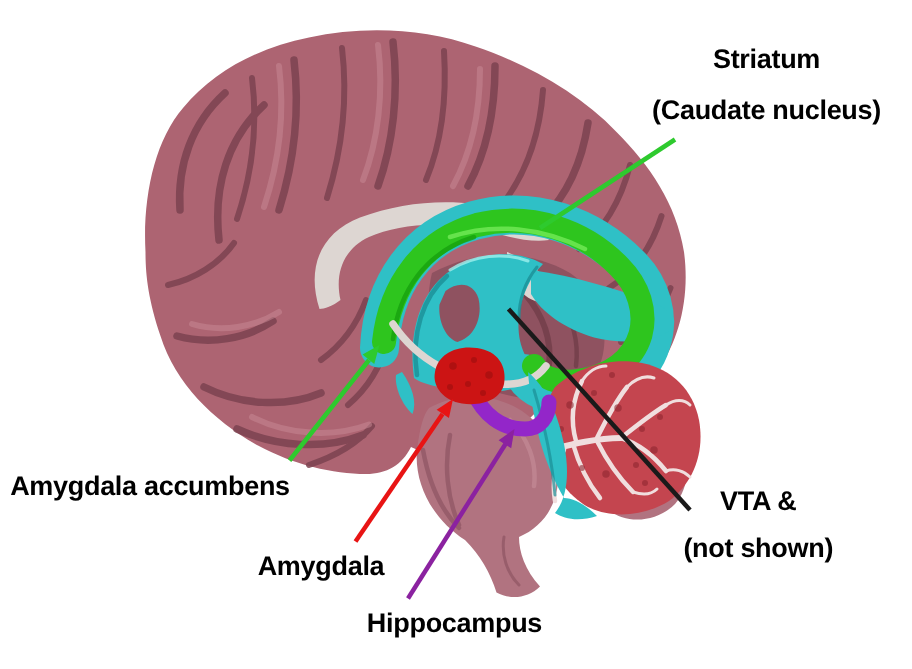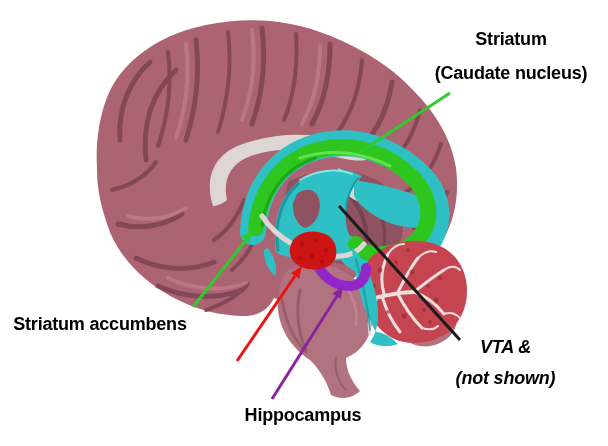--- a/index.html
+++ b/index.html
@@ -11,21 +11,21 @@
   .stage svg { position:absolute; left:0; top:0; }
   .label {
     position:absolute; color:#000; font-weight:bold; font-size:18px;
     text-align:center; letter-spacing:-0.2px; white-space:nowrap;
   }
   .label span { display:block; }
   .lbl-striatum    { left:412px; top:22px;  width:198px; line-height:34px; }
   .lbl-accumbens   { left:1px;   top:315px; width:198px; line-height:18px; }
   .lbl-amygdala    { left:164px; top:368px; width:100px; line-height:18px; }
   .lbl-hippocampus { left:237px; top:406px; width:132px; line-height:18px;text-align:center; }
-  .lbl-vta         { left:413px; top:332px; width:185px; line-height:31px;font-style:italic; }
+  .lbl-vta         { left:413px; top:319px; width:185px; line-height:31px; }
 </style>
 </head>
 <body>
 
 <div class="stage">
 
   <svg width="608" height="446" viewBox="0 0 608 446">
 
     <path d="M 97,168 C 95,132 103,94 122,72 C 143,47 172,32 206,25 C 243,17 283,19 317,31
          C 352,43 386,62 411,88 C 433,110 451,136 456,168 C 460,198 453,226 439,246
@@ -171,22 +171,23 @@
     <polygon points="343,286 340.8,298.9 332.4,293.5" fill="#8b22a0"></polygon>
 
     <line stroke-width="3" x1="339" y1="206" x2="460" y2="340" stroke="#1a1a1a"></line>
   </svg>
 
   <div class="label lbl-striatum">
     <span>Striatum</span>
     <span>(Caudate nucleus)</span>
   </div>
 
-  <div class="label lbl-accumbens">Striatum accumbens</div>
+  <div class="label lbl-accumbens">Amygdala accumbens</div>
 
+  <div class="label lbl-amygdala">Amygdala</div>
 
   <div class="label lbl-hippocampus">Hippocampus</div>
 
   <div class="label lbl-vta">
     <span>VTA &amp;</span>
     <span>(not shown)</span>
   </div>
 
 </div>
 

